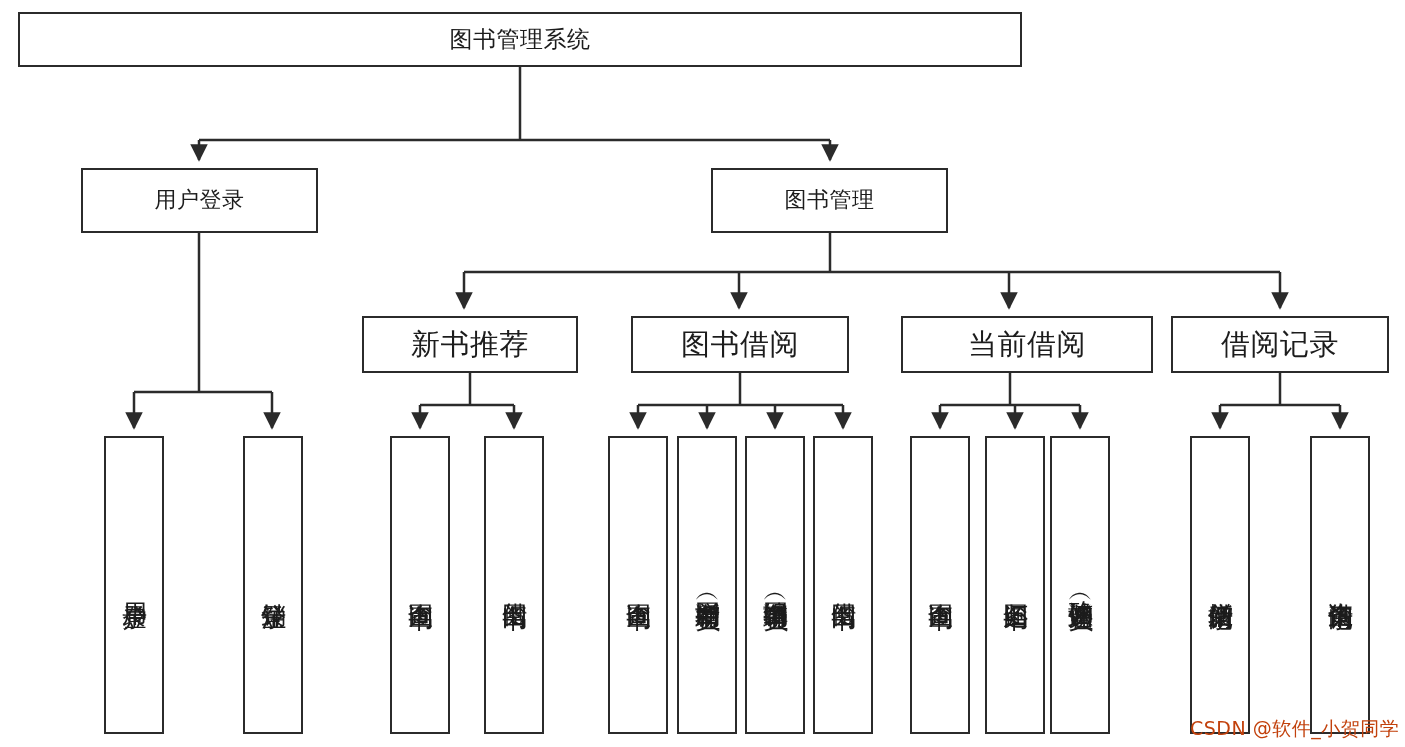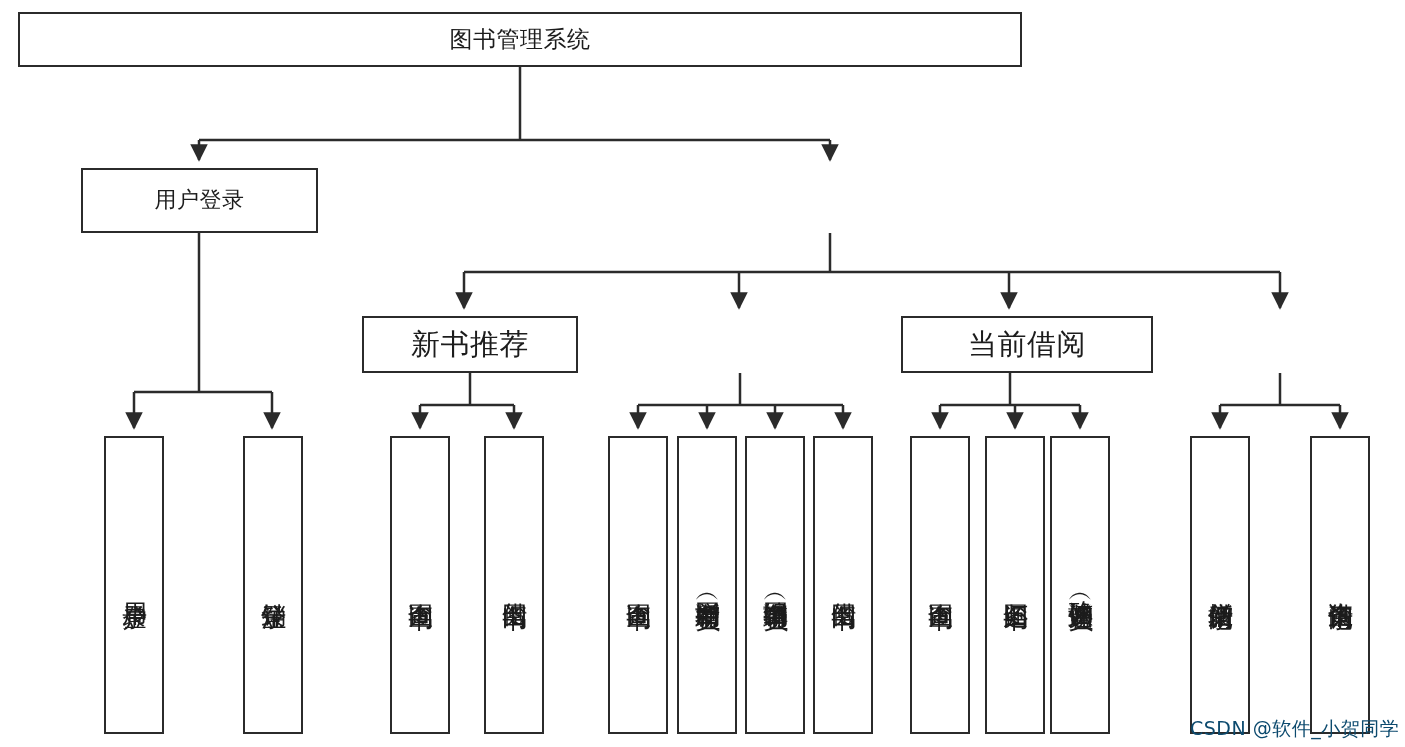--- a/index.html
+++ b/index.html
@@ -55,21 +55,21 @@
     writing-mode: vertical-rl;
     text-orientation: upright;
     font-size: 25px;
     line-height: 1.06;
     letter-spacing: 1px;
     white-space: nowrap;
   }
   .watermark {
     position: absolute;
     font-size: 19px;
-    color: #0c4a6e;
+    color: #c2410c;
     letter-spacing: 0.5px;
     white-space: nowrap;
     font-family: "DejaVu Sans", "Liberation Sans", sans-serif;
   }
 </style>
 </head>
 <body>
 
 <div id="canvas">
 
@@ -123,26 +123,35 @@
     </g>
   </svg>
 
   <div class="node root" style="left:18px; top:12px; width:1004px; height:55px;">
     <span class="label">图书管理系统</span>
   </div>
 
   <div class="node lvl2" style="left:81px; top:168px; width:237px; height:65px;">
     <span class="label">用户登录</span>
   </div>
+  <div class="node lvl2" style="left:711px; top:168px; width:237px; height:65px;">
+    <span class="label">图书管理</span>
+  </div>
 
   <div class="node lvl3" style="left:362px; top:316px; width:216px; height:57px;">
     <span class="label">新书推荐</span>
   </div>
+  <div class="node lvl3" style="left:631px; top:316px; width:218px; height:57px;">
+    <span class="label">图书借阅</span>
+  </div>
   <div class="node lvl3" style="left:901px; top:316px; width:252px; height:57px;">
     <span class="label">当前借阅</span>
+  </div>
+  <div class="node lvl3" style="left:1171px; top:316px; width:218px; height:57px;">
+    <span class="label">借阅记录</span>
   </div>
 
   <div class="node leaf" style="left:104px; top:436px; width:60px; height:298px;">
     <span class="label">用户登录</span>
   </div>
   <div class="node leaf" style="left:243px; top:436px; width:60px; height:298px;">
     <span class="label">注销登录</span>
   </div>
 
   <div class="node leaf" style="left:390px; top:436px; width:60px; height:298px;">

